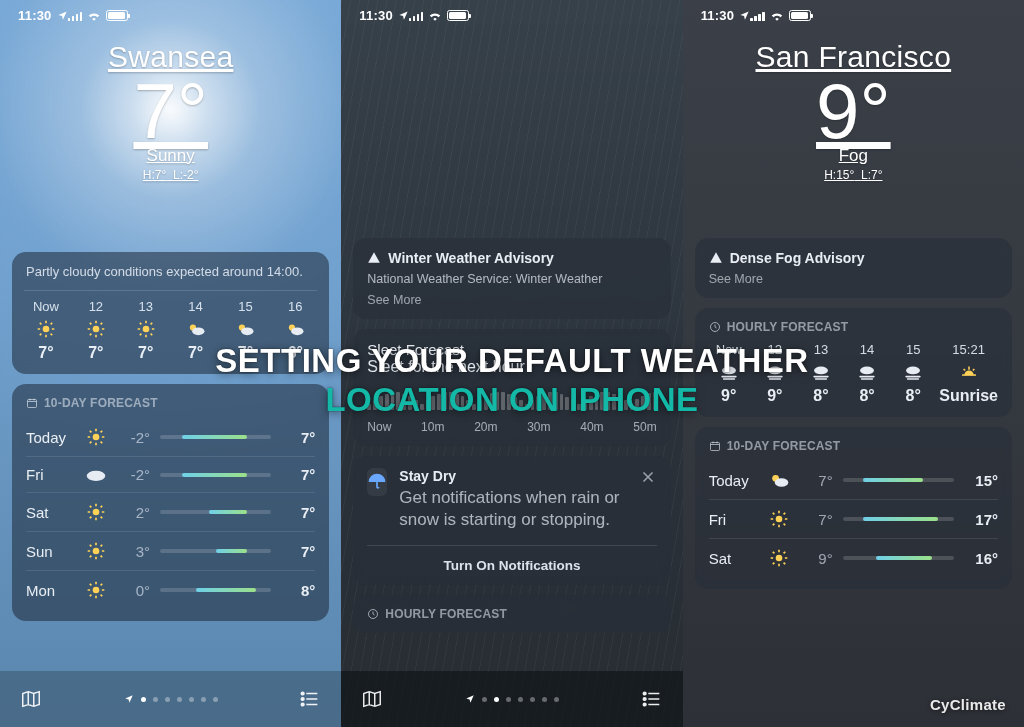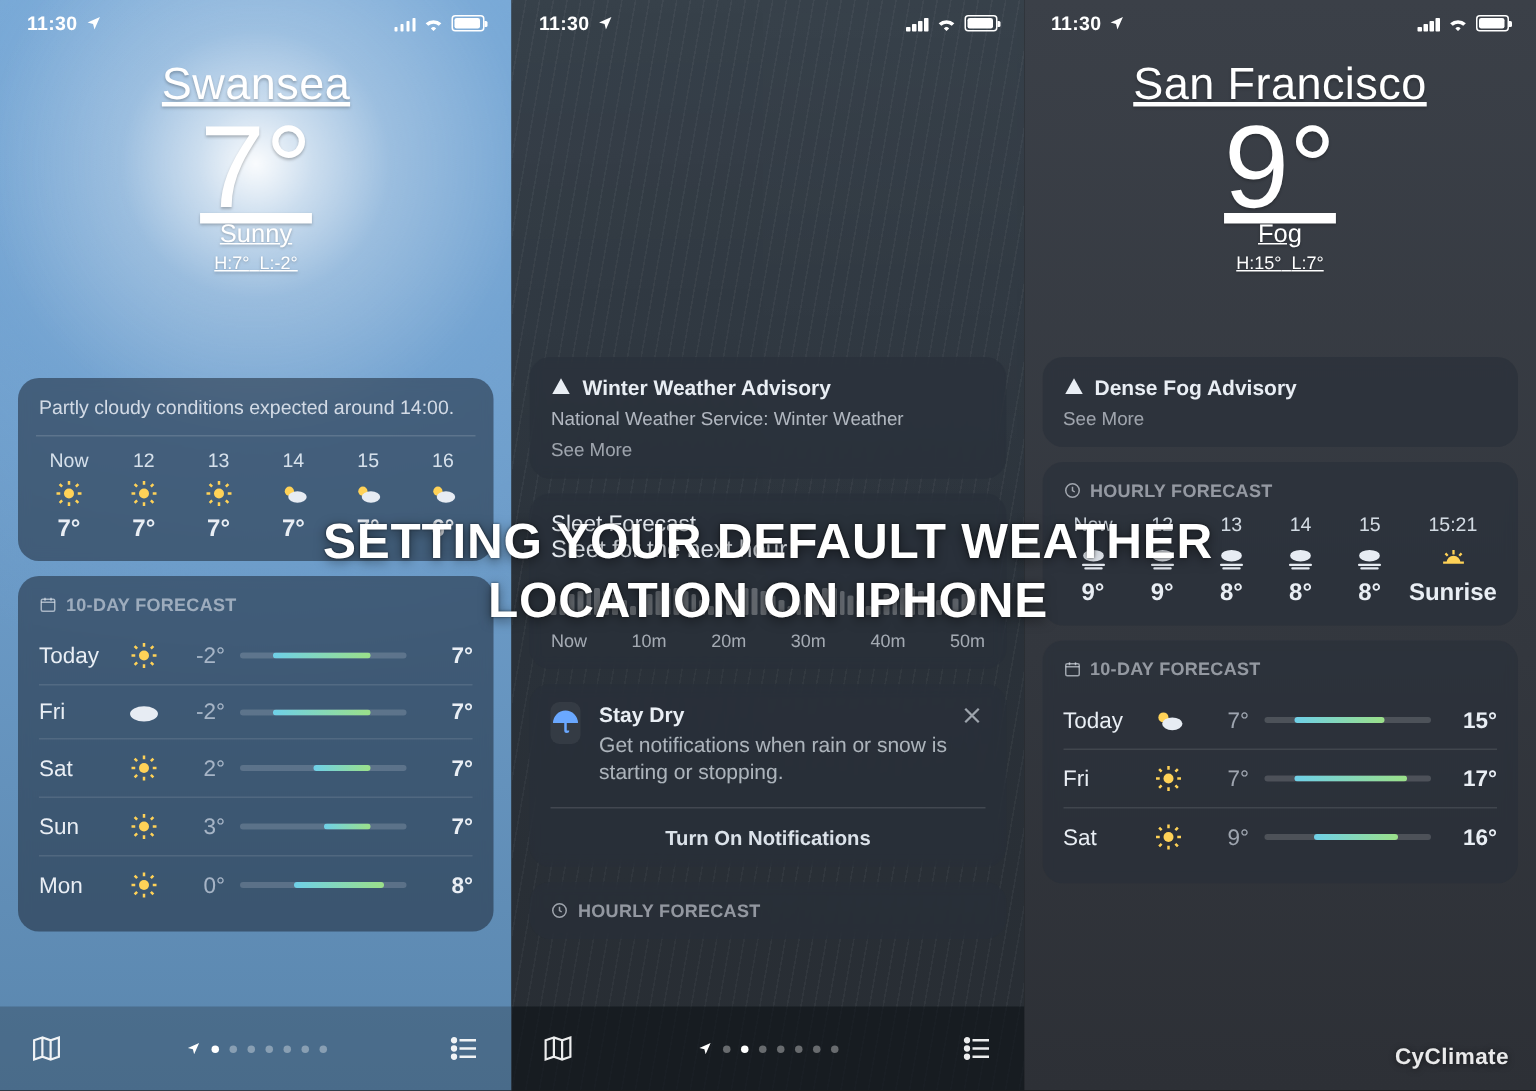--- a/index.html
+++ b/index.html
@@ -12,21 +12,21 @@
     radial-gradient(circle at 50% 15%, rgba(170,200,230,.55) 0, rgba(120,170,220,.35) 30%, rgba(90,140,190,0) 55%),
     linear-gradient(#7aa9d4 0%, #6a99c5 55%, #5a86ad 100%); }
   .bg-rain { background: linear-gradient(#2c3640 0%, #2a3139 60%, #282d33 100%); }
   .bg-fog  { background: linear-gradient(#3b4048 0%, #33373e 60%, #2d3036 100%); }
   .rain-streaks { position:absolute; inset:0; pointer-events:none;
     background-image:
       linear-gradient(to bottom, rgba(255,255,255,.10), rgba(255,255,255,0) 60%),
       repeating-linear-gradient(100deg, rgba(255,255,255,.07) 0 1px, transparent 1px 9px);
     opacity:.55; }
   
-  .status { position:absolute; top:8px; left:0; right:0; display:flex; align-items:center; justify-content:space-between; padding:0 18px; font-size:13px; font-weight:600; letter-spacing:.2px; }
+  .status { position:absolute; top:8px; left:0; right:0; display:flex; align-items:center; justify-content:flex-start; padding:0 18px; font-size:13px; font-weight:600; letter-spacing:.2px; }
   .status .left, .status .right { display:flex; align-items:center; gap:5px; }
   .sig { display:flex; align-items:flex-end; gap:1.5px; height:10px; }
   .sig i { width:2.5px; background:#fff; border-radius:.5px; display:block; }
   .sig i:nth-child(1){height:3px}.sig i:nth-child(2){height:5px}.sig i:nth-child(3){height:7px}.sig i:nth-child(4){height:9px}
   .wifi { width:14px; height:10px; }
   .batt { width:22px; height:11px; border:1px solid #fff; border-radius:2.5px; position:relative; }
   .batt::after { content:""; position:absolute; right:-3px; top:3px; width:2px; height:4px; background:#fff; border-radius:0 1px 1px 0; }
   .batt i { position:absolute; left:1px; top:1px; bottom:1px; width:85%; background:#fff; border-radius:1.5px; }
   
   .hero { text-align:center; padding-top:40px; text-shadow:0 1px 2px rgba(0,0,0,.25);text-decoration:underline; }
@@ -64,34 +64,34 @@
   .advisory .abody  { font-size:12.5px; color:rgba(230,236,244,.72); margin-top:5px; line-height:1.3; }
   .advisory .more   { font-size:12.5px; color:rgba(230,236,244,.62); margin-top:6px; }
   
   .sleet .timeline { display:flex; justify-content:space-between; font-size:12px; color:rgba(230,236,244,.65); margin-top:10px; }
   .ticks { height:26px; margin-top:8px; display:flex; align-items:flex-end; gap:2px; }
   .ticks i { flex:1; background:rgba(255,255,255,.28); border-radius:1px; }
   
   .notify { display:flex; gap:12px; position:relative; }
   .notify .nicon { width:28px; height:28px; border-radius:6px; display:flex; align-items:center; justify-content:center; background:rgba(255,255,255,.06); }
   .notify .ntext .nt { font-size:14px; font-weight:700; }
-  .notify .ntext .nb { font-size:14px; color:rgba(230,236,244,.7); margin-top:3px; line-height:1.3; }
+  .notify .ntext .nb { font-size:17px; color:rgba(230,236,244,.7); margin-top:3px; line-height:1.3; }
   .notify .close { position:absolute; right:0; top:0; width:18px; height:18px; opacity:.7; }
   .turn-on { margin-top:14px; padding-top:12px; border-top:1px solid rgba(255,255,255,.12); font-size:13.5px; font-weight:600; text-align:center; color:rgba(235,242,250,.92); }
   
   .bnav { position:absolute; left:0; right:0; bottom:0; height:56px; background:rgba(12,16,22,.6); display:flex; align-items:center; justify-content:space-between; padding:0 18px; }
   .phone.bg-sunny .bnav { background:rgba(60,85,110,.55); }
   .bnav .dots { display:flex; align-items:center; gap:7px; }
   .bnav .dots i { width:5px; height:5px; border-radius:50%; background:rgba(255,255,255,.35); display:block; }
   .bnav .dots i.on { background:#fff; }
   .bnav .btn { width:26px; height:26px; display:flex; align-items:center; justify-content:center; opacity:.92; }
   
   .overlay { position:absolute; left:30px; right:30px; top:342px; text-align:center; font-weight:800; font-size:33px; letter-spacing:.5px; line-height:1.18; text-shadow:0 2px 8px rgba(0,0,0,.5), 0 0 2px rgba(0,0,0,.6); pointer-events:none; }
   .overlay .l1 { color:#fff; }
-  .overlay .l2 { color:#ffffff; }
+  .overlay .l2 { color:#14b8a6; }
   .watermark { position:absolute; right:18px; bottom:14px; font-size:15px; font-weight:700; color:rgba(255,255,255,.9); letter-spacing:.3px; text-shadow:0 1px 4px rgba(0,0,0,.5); }
   
   svg { display:block; }
 </style>
 </head>
 <body>
 
 <div class="stage">
 
   <div class="phone bg-sunny">

